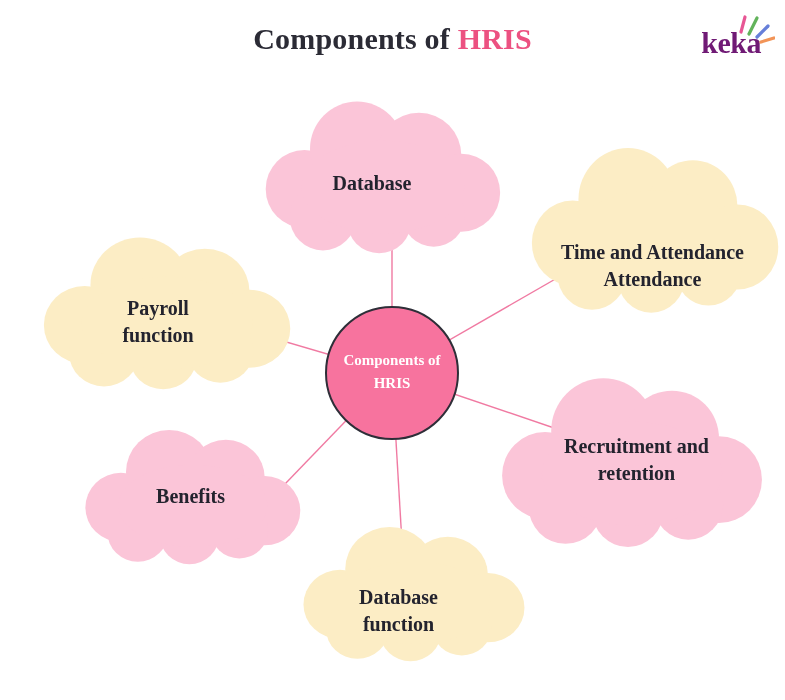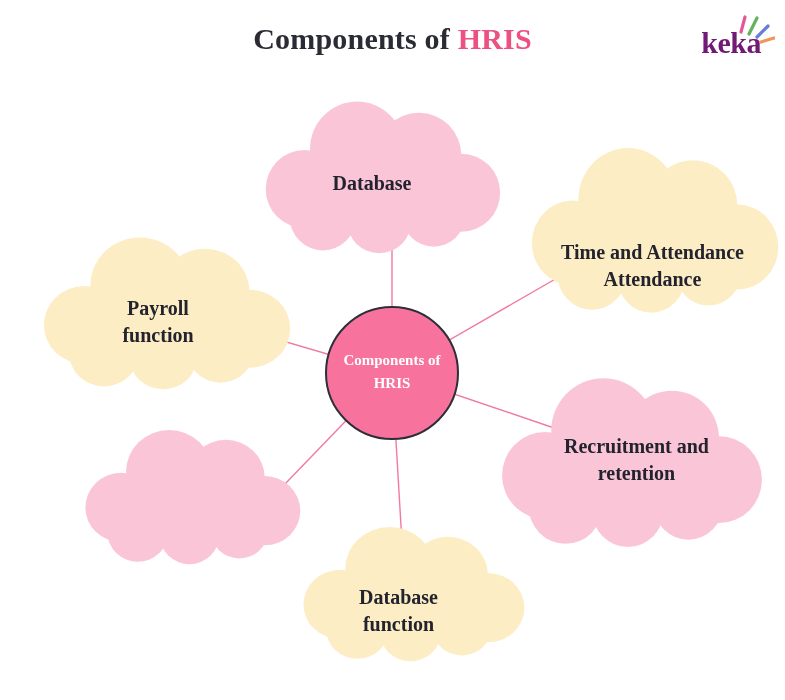--- a/index.html
+++ b/index.html
@@ -130,20 +130,23 @@
   <div class="cloud-label" style="left:68px; top:295px; width:180px;">
     <span>Payroll</span>
     <span>function</span>
   </div>
 
   <div class="cloud-label" style="left:524px; top:433px; width:225px;">
     <span>Recruitment and</span>
     <span>retention</span>
   </div>
 
+  <div class="cloud-label" style="left:108px; top:483px; width:165px;">
+    <span>Benefits</span>
+  </div>
 
   <div class="cloud-label" style="left:306px; top:584px; width:185px;">
     <span>Database</span>
     <span>function</span>
   </div>
 
   <div class="center-label">
     <span>Components of</span>
     <span>HRIS</span>
   </div>

